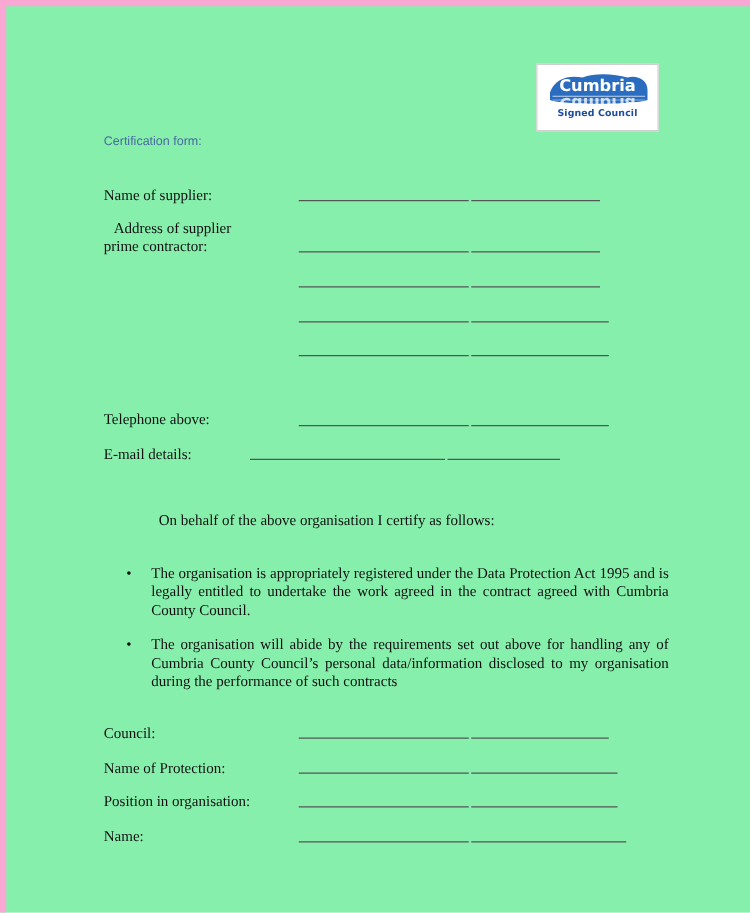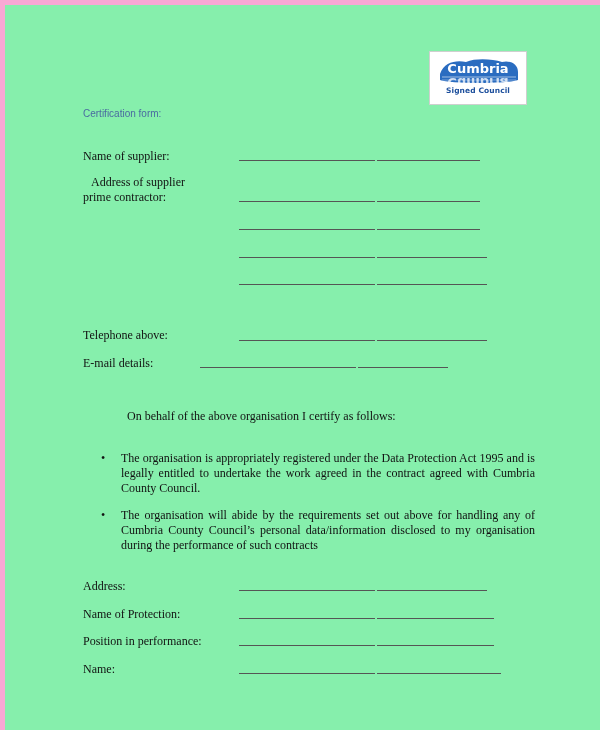--- a/index.html
+++ b/index.html
@@ -85,29 +85,29 @@
     <div class="bullet">
       <span class="dot">•</span>
       <span>The organisation is appropriately registered under the Data Protection Act 1995 and is legally entitled to undertake the work agreed in the contract agreed with Cumbria County Council.</span>
     </div>
     <div class="bullet">
       <span class="dot">•</span>
       <span>The organisation will abide by the requirements set out above for handling any of Cumbria County Council’s personal data/information disclosed to my organisation during the performance of such contracts</span>
     </div>
   </div>
 
-  <div class="abs label" style="left:78px; top:574px;">Address:</div>
+  <div class="abs label" style="left:78px; top:574px;">Council:</div>
   <div class="line" style="left:234px; top:585px; width:136px;"></div>
   <div class="line" style="left:372px; top:585px; width:110px;"></div>
 
   <div class="abs label" style="left:78px; top:602px;">Name of Protection:</div>
   <div class="line" style="left:234px; top:613px; width:136px;"></div>
   <div class="line" style="left:372px; top:613px; width:117px;"></div>
 
-  <div class="abs label" style="left:78px; top:629px;">Position in performance:</div>
+  <div class="abs label" style="left:78px; top:629px;">Position in organisation:</div>
   <div class="line" style="left:234px; top:640px; width:136px;"></div>
   <div class="line" style="left:372px; top:640px; width:117px;"></div>
 
   <div class="abs label" style="left:78px; top:657px;">Name:</div>
   <div class="line" style="left:234px; top:668px; width:136px;"></div>
   <div class="line" style="left:372px; top:668px; width:124px;"></div>
 
 </div>
 
 </body></html>

